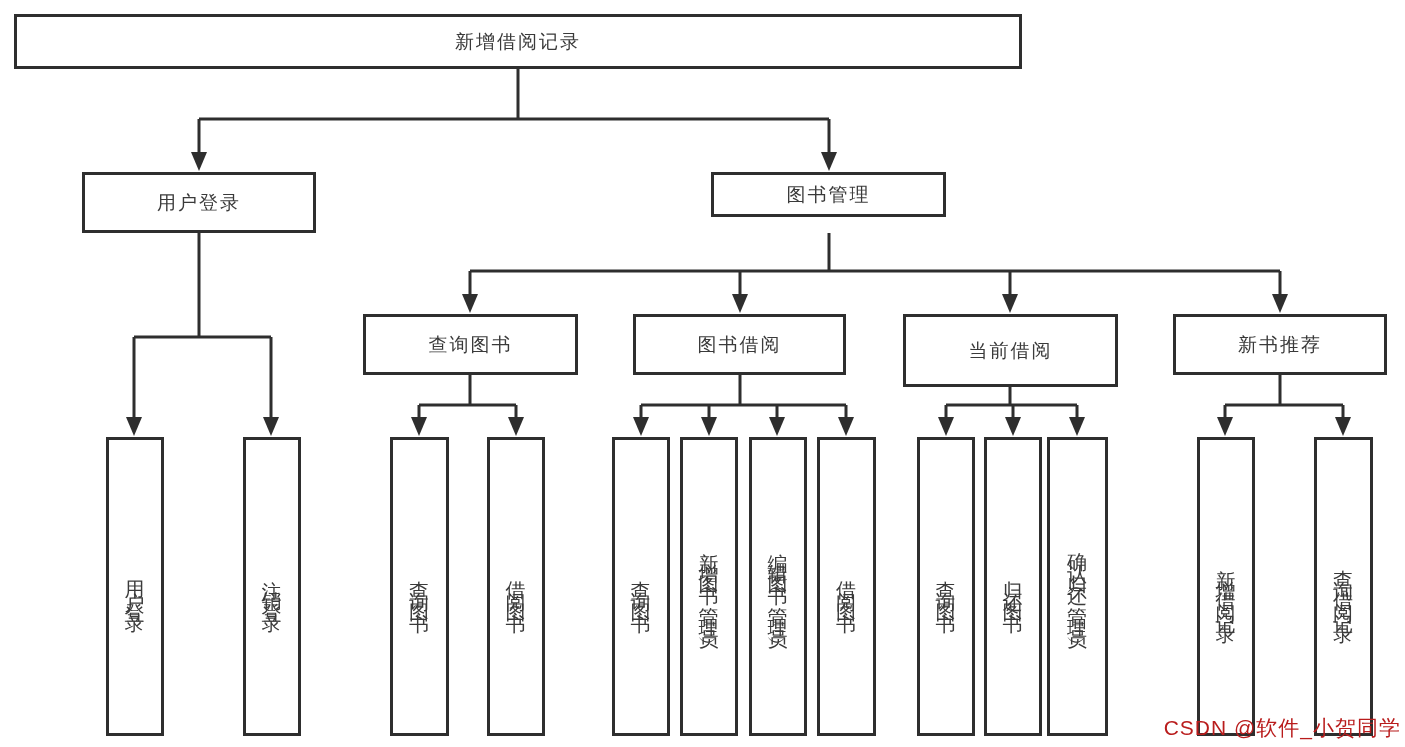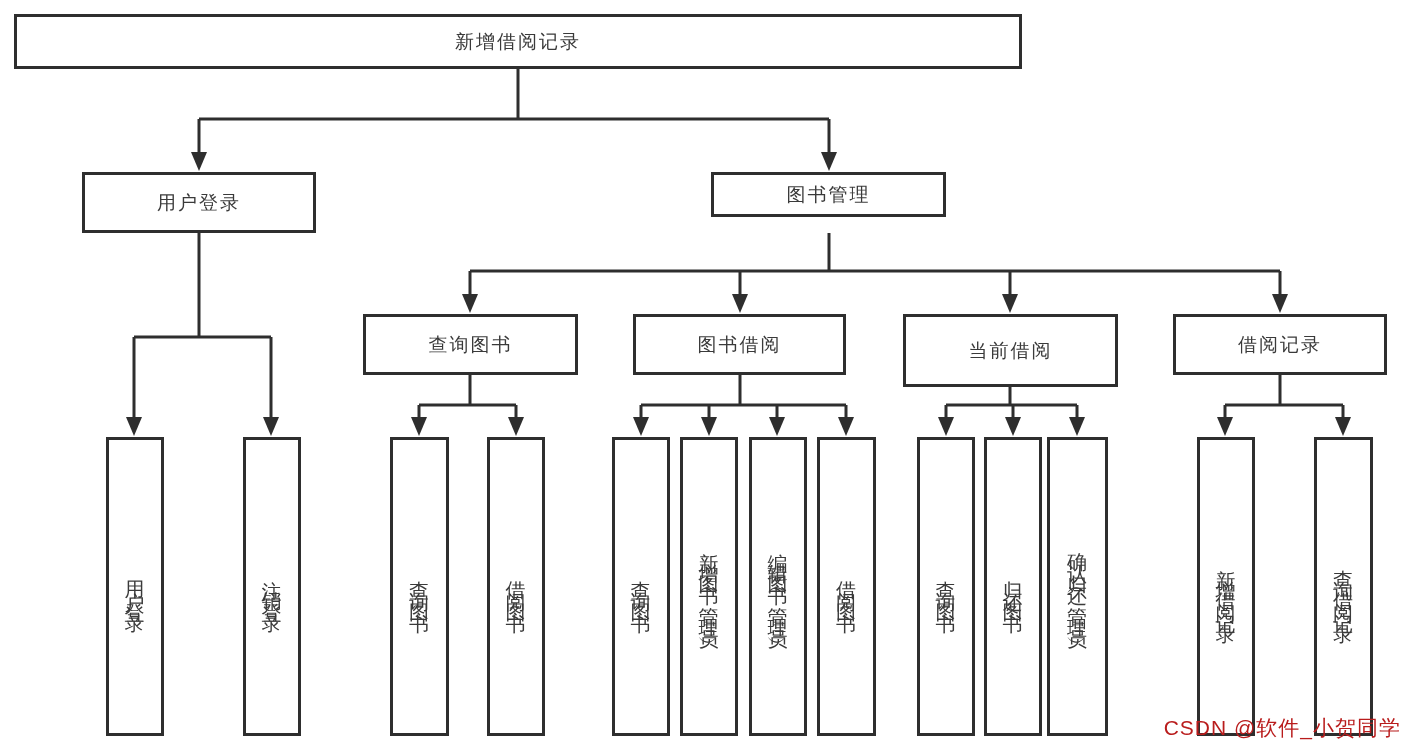--- a/index.html
+++ b/index.html
@@ -108,21 +108,21 @@
   <div class="box" style="left:363px; top:314px; width:215px; height:61px;">
     <span class="hlabel">查询图书</span>
   </div>
   <div class="box" style="left:633px; top:314px; width:213px; height:61px;">
     <span class="hlabel">图书借阅</span>
   </div>
   <div class="box" style="left:903px; top:314px; width:215px; height:73px;">
     <span class="hlabel">当前借阅</span>
   </div>
   <div class="box" style="left:1173px; top:314px; width:214px; height:61px;">
-    <span class="hlabel">借阅记录</span>
+    <span class="hlabel">新书推荐</span>
   </div>
 
   <div class="box" style="left:106px; top:437px; width:58px; height:299px;">
     <span class="vlabel">用户登录</span>
   </div>
   <div class="box" style="left:243px; top:437px; width:58px; height:299px;">
     <span class="vlabel">注销登录</span>
   </div>
 
   <div class="box" style="left:390px; top:437px; width:59px; height:299px;">

